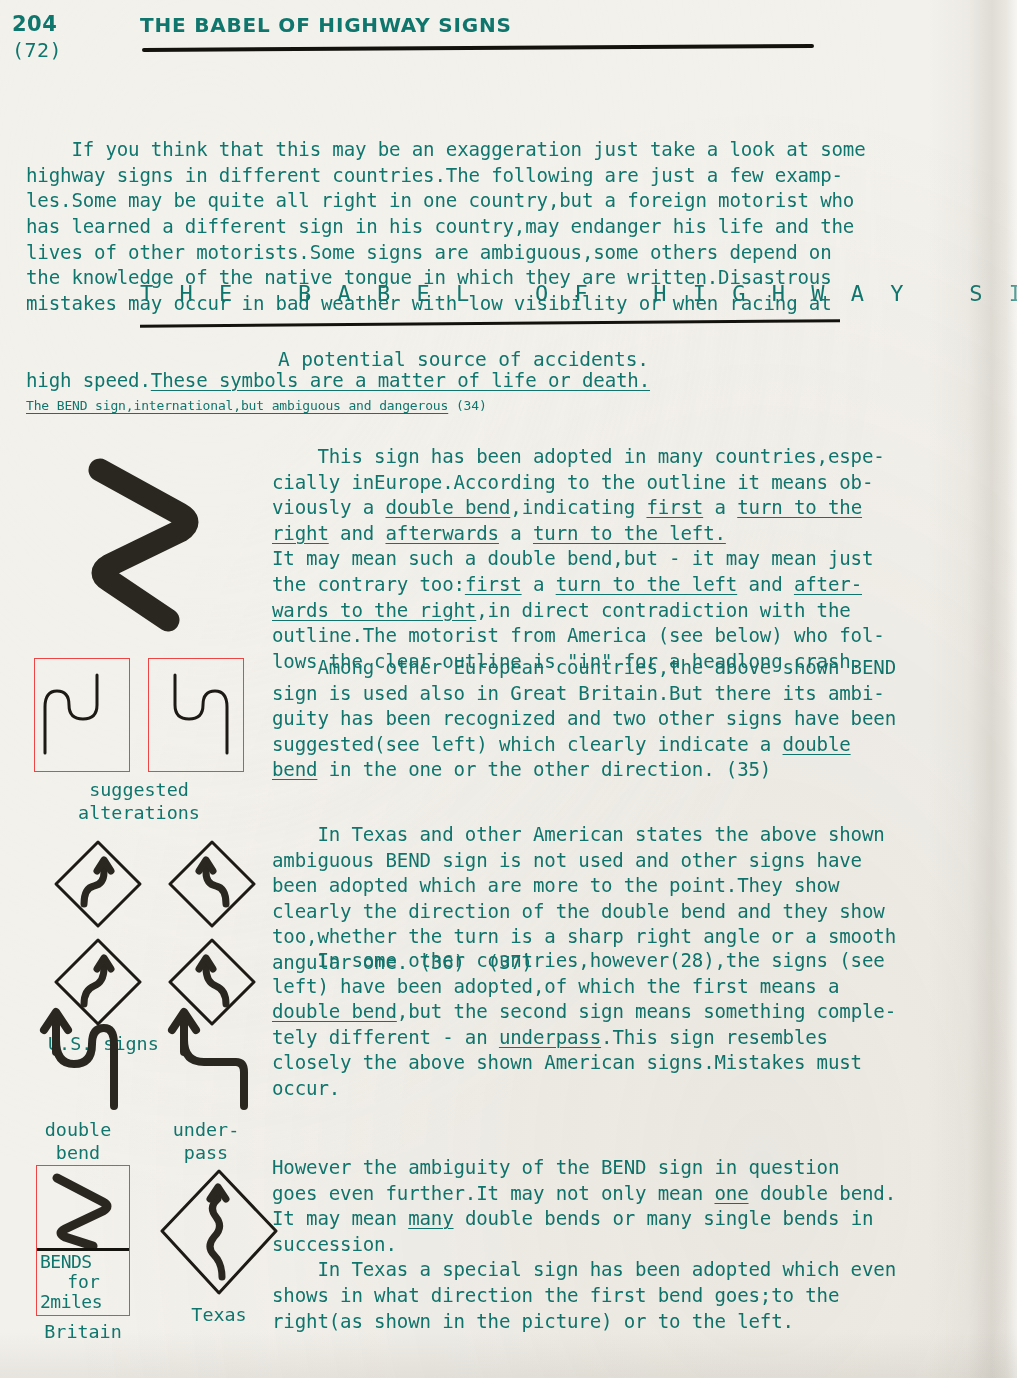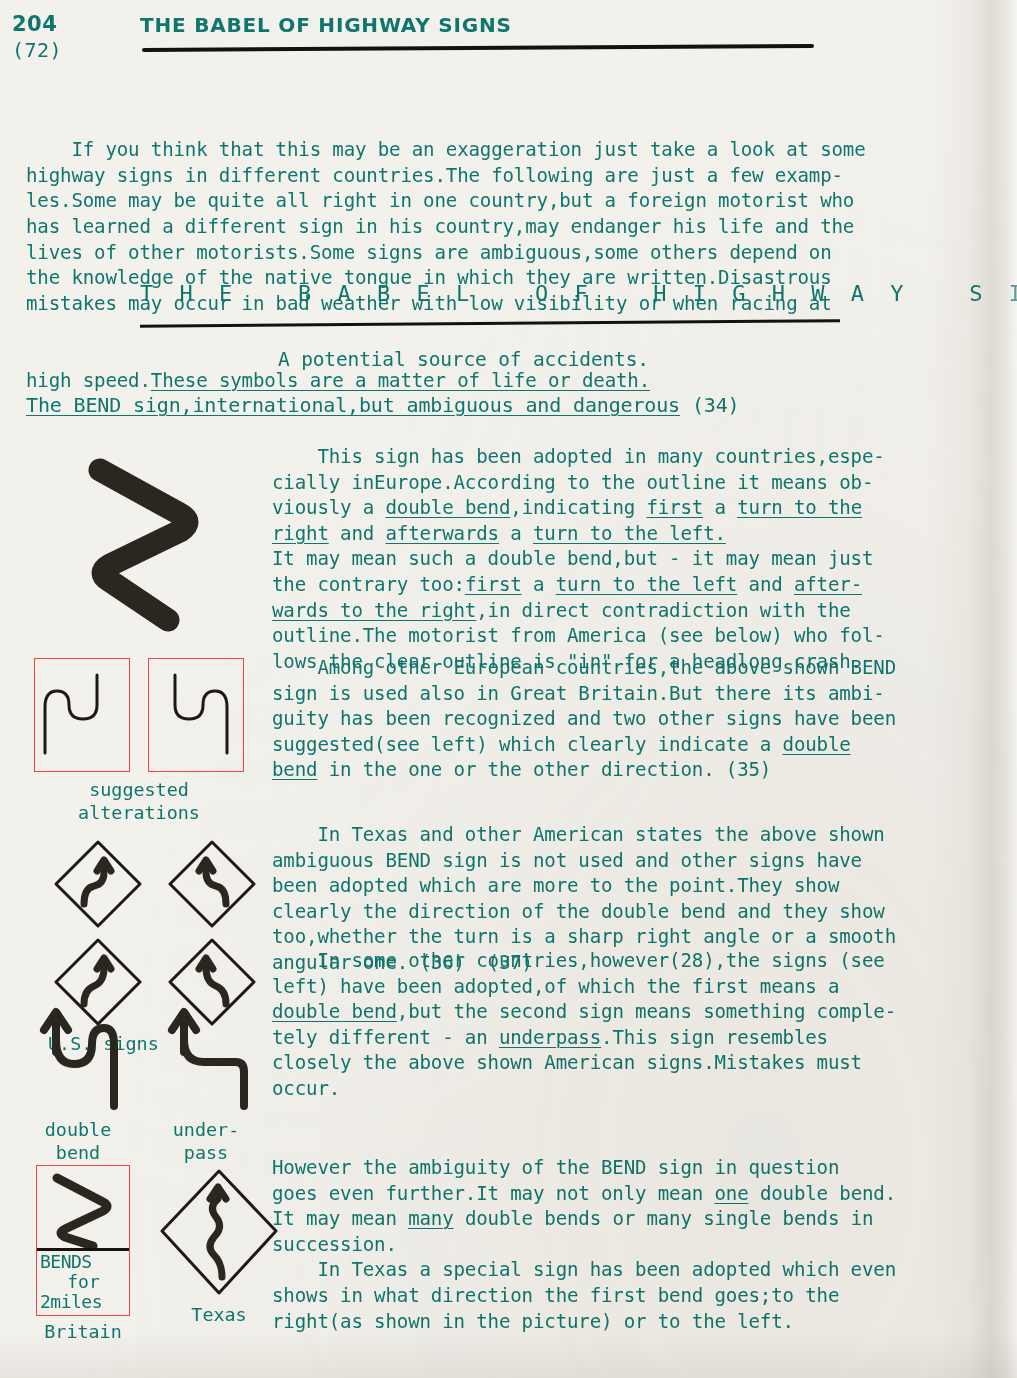--- a/index.html
+++ b/index.html
@@ -117,21 +117,21 @@
   }
   .subtitle {
     position: absolute;
     left: 278px; top: 347px;
     font-size: 19.5px;
     white-space: pre;
   }
   .bend-heading {
     position: absolute;
     left: 26px; top: 393px;
-    font-size: 20px;
+    font-size: 13px;
     white-space: pre;
   }
 
   
   .col {
     position: absolute;
     left: 272px;
     width: 745px;
   }
   .p1 { top: 444px; }

